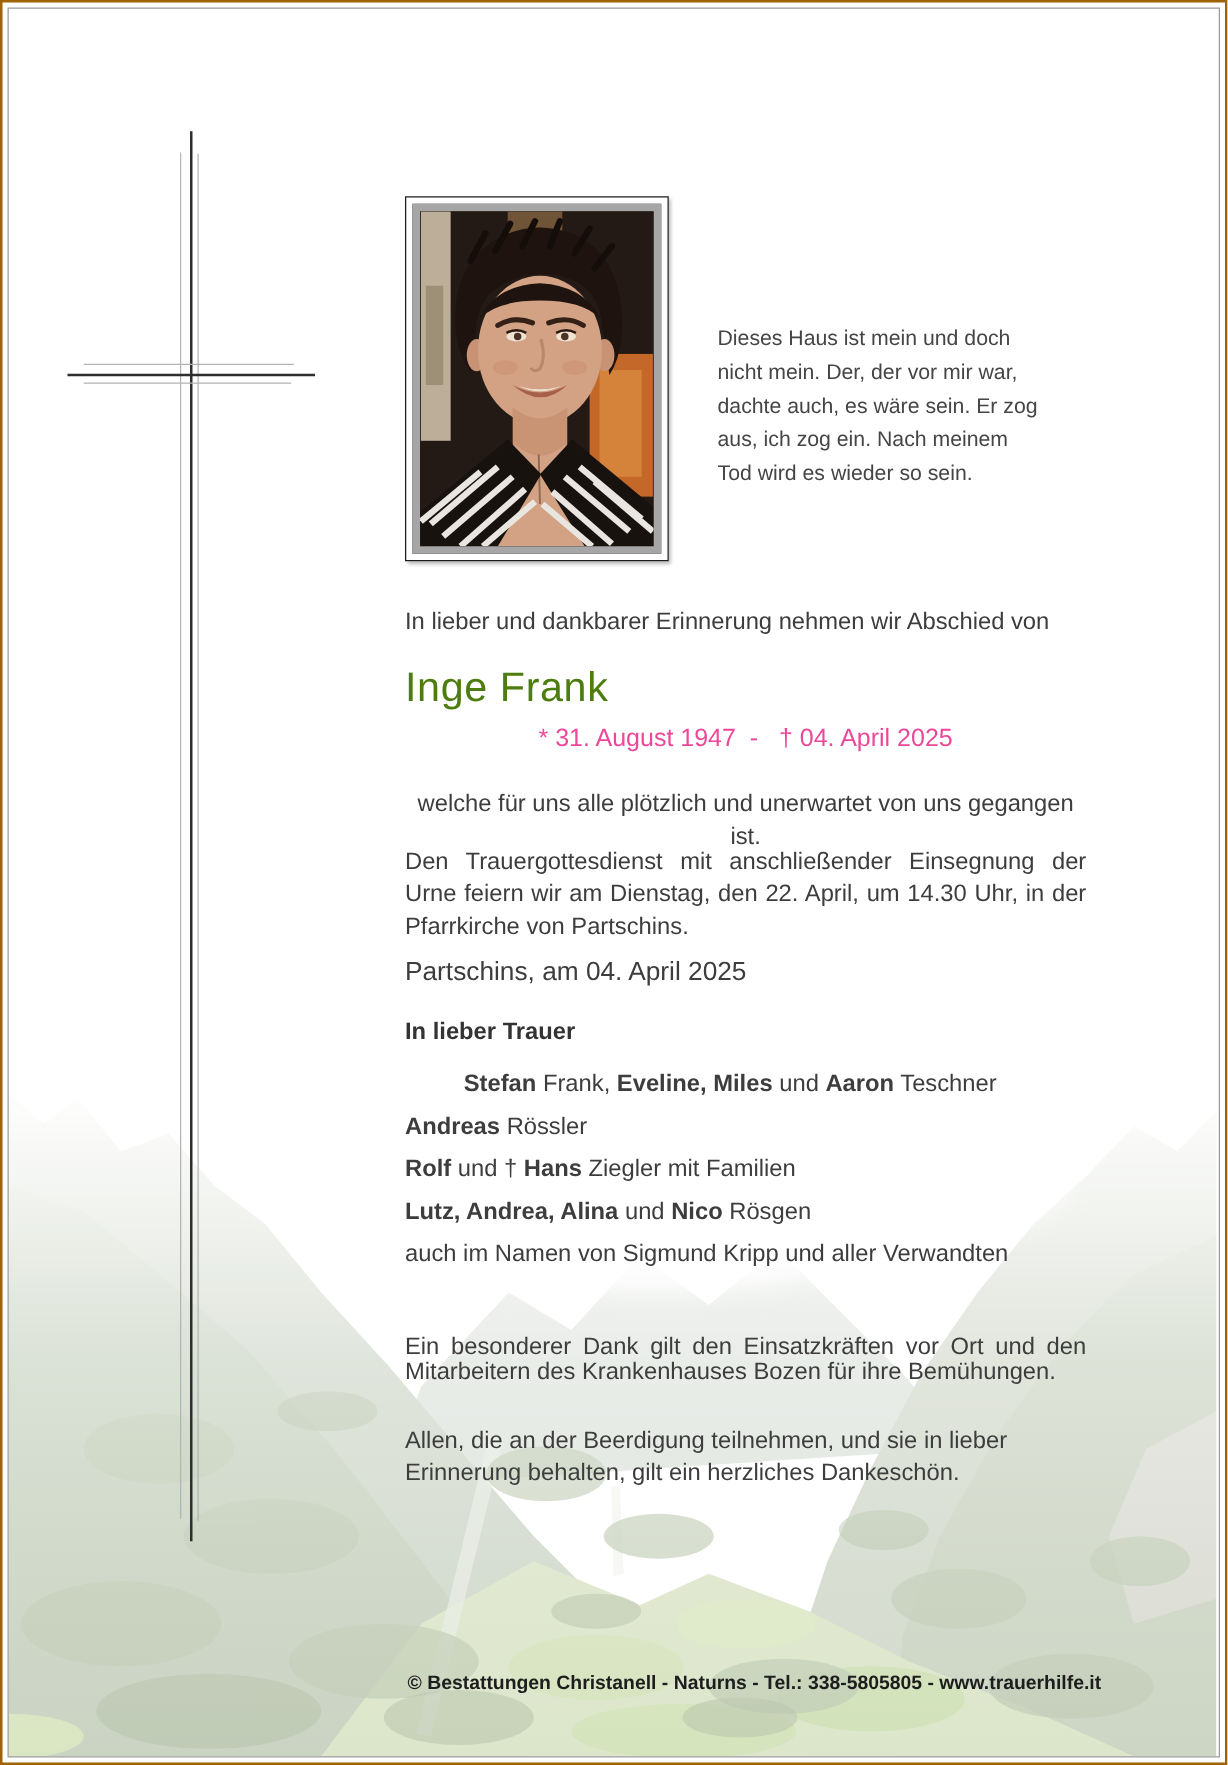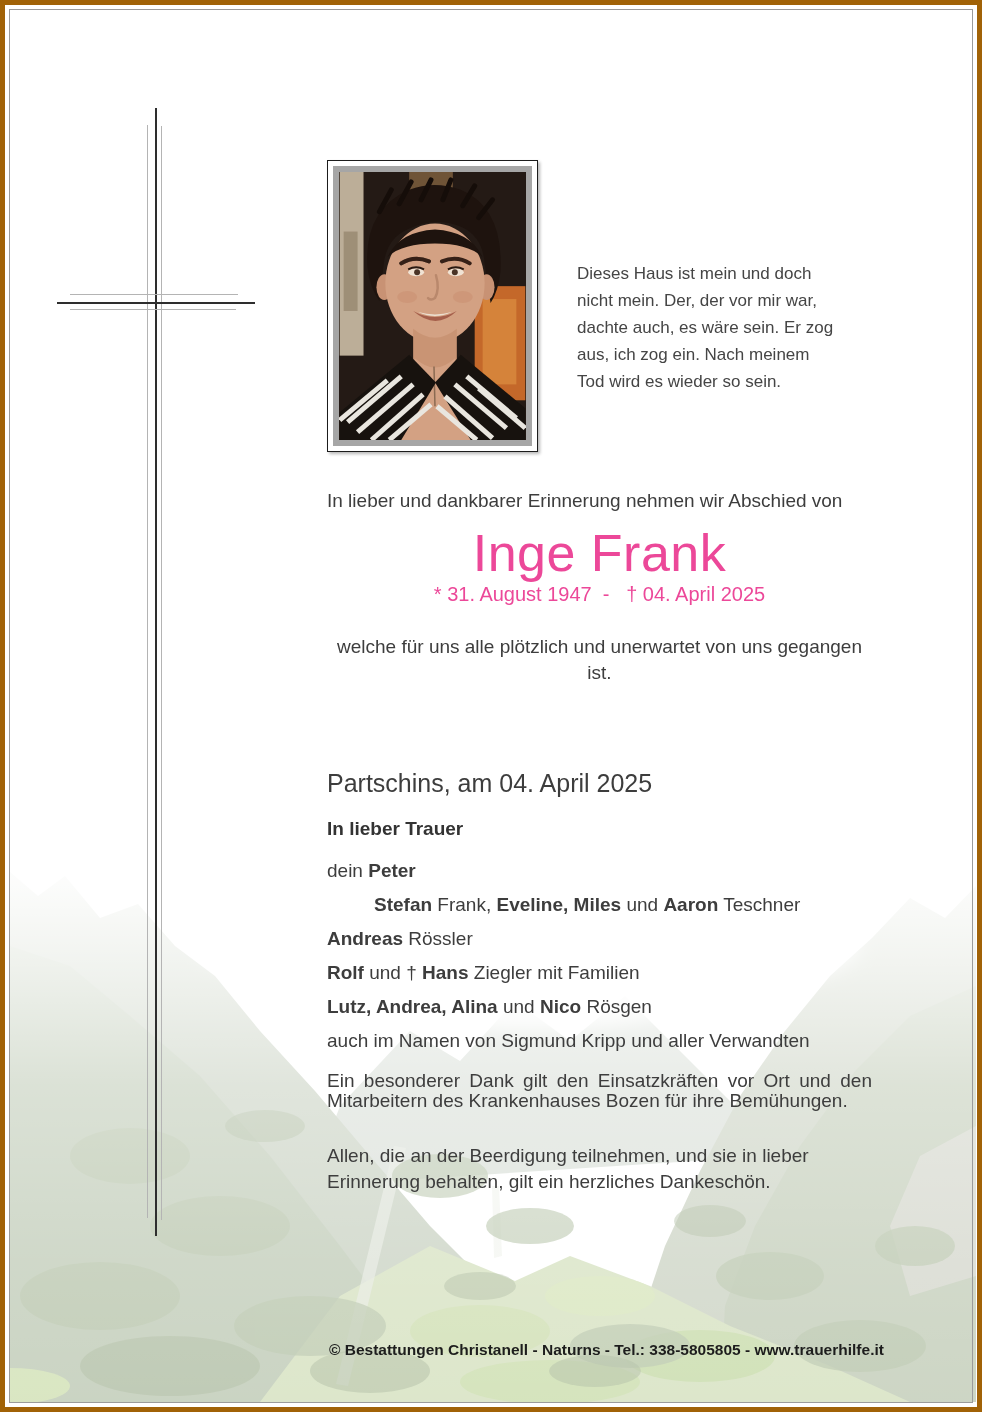--- a/index.html
+++ b/index.html
@@ -1,21 +1,21 @@
 <!DOCTYPE html>
 <html lang="de"><head>
 <meta charset="utf-8">
 <style>
   html,body{margin:0;padding:0;background:#e8e8e8;}
   .page{
     position:relative;
     width:982px;height:1412px;
     box-sizing:border-box;
     background:#ffffff;
-    border:5px solid #a16207;
+    border:2px solid #a16207;
     overflow:hidden;
     font-family:"Liberation Sans","DejaVu Sans",sans-serif;
     color:#3d3d3d;
   }
   .inner-frame{
     position:absolute;inset:4px;
     border:1px solid #9b9b9b;
     z-index:6;pointer-events:none;
   }
   
@@ -40,27 +40,27 @@
     border:6px solid #a6a6a6;overflow:hidden;background:#241a15;
   }
   .photo-mat svg{display:block;width:100%;height:100%;}
   
   .txt{position:absolute;z-index:3;}
   .poem{
     left:572px;top:255px;width:260px;
     font-size:17px;line-height:27px;color:#454545;white-space:pre-line;
   }
   .intro{left:322px;top:485px;width:545px;font-size:19px;}
-  .name {left:322px;top:524px;width:545px;text-align:center;
-         font-size:52px;line-height:48px;font-weight:400;color:#ec4899;letter-spacing:.5px;}
+  .name {left:322px;top:524px;width:545px;text-align:left;
+         font-size:33px;line-height:48px;font-weight:400;color:#4d7c0f;letter-spacing:.5px;}
   .dates{left:322px;top:578px;width:545px;text-align:center;
          font-size:20px;white-space:pre;color:#ec4899;}
   .p1   {left:322px;top:629px;width:545px;font-size:19px;line-height:26px;text-align:center;}
   .p2   {left:322px;top:675px;width:545px;font-size:19px;line-height:26px;text-align:justify;}
-  .place{left:322px;top:764px;width:545px;font-size:25px;}
+  .place{left:322px;top:764px;width:545px;font-size:21px;}
   .mourners{left:322px;top:813px;width:560px;font-size:19px;line-height:22px;}
   .mourners .hd{font-weight:700;margin-bottom:20px;color:#333;}
   .mourners .line{margin-bottom:12px;}
   .mourners .line span{color:#3d3d3d;}
   .thanks1{left:322px;top:1066px;width:545px;font-size:19px;line-height:20px;text-align:justify;}
   .thanks2{left:322px;top:1138px;width:548px;font-size:19px;line-height:26px;}
   .footer{left:324px;top:1336px;width:545px;font-size:15.5px;font-weight:700;color:#1d1d1d;
           text-align:center;white-space:nowrap;}
 </style>
 </head>
@@ -210,25 +210,25 @@
 
   <div class="txt poem">Dieses Haus ist mein und doch
 nicht mein. Der, der vor mir war,
 dachte auch, es wäre sein. Er zog
 aus, ich zog ein. Nach meinem
 Tod wird es wieder so sein.</div>
   <div class="txt intro">In lieber und dankbarer Erinnerung nehmen wir Abschied von</div>
   <div class="txt name">Inge Frank</div>
   <div class="txt dates">* 31. August 1947  -   † 04. April 2025</div>
   <div class="txt p1">welche für uns alle plötzlich und unerwartet von uns gegangen ist.</div>
+  <div class="txt p2">Den Trauergottesdienst mit anschließender Einsegnung der Urne feiern wir am Dienstag, den 22. April, um 14.30 Uhr, in der Pfarrkirche von Partschins.</div>
   <div class="txt place">Partschins, am 04. April 2025</div>
 
   <div class="txt mourners">
     <div class="hd">In lieber Trauer</div>
-    <div class="line"><span>dein </span><span style="font-weight: 700;">Peter</span></div>
     <div class="line"><span style="font-weight: 700; margin-left: 47px;">Stefan</span><span> Frank, </span><span style="font-weight: 700;">Eveline, Miles</span><span> und </span><span style="font-weight: 700;">Aaron</span><span> Teschner</span></div>
     <div class="line"><span style="font-weight: 700;">Andreas</span><span> Rössler</span></div>
     <div class="line"><span style="font-weight: 700;">Rolf</span><span> und † </span><span style="font-weight: 700;">Hans</span><span> Ziegler mit Familien</span></div>
     <div class="line"><span style="font-weight: 700;">Lutz, Andrea, Alina</span><span> und </span><span style="font-weight: 700;">Nico</span><span> Rösgen</span></div>
     <div class="line"><span>auch im Namen von Sigmund Kripp und aller Verwandten</span></div>
   </div>
 
   <div class="txt thanks1">Ein besonderer Dank gilt den Einsatzkräften vor Ort und den Mitarbeitern des Krankenhauses Bozen für ihre Bemühungen.</div>
   <div class="txt thanks2">Allen, die an der Beerdigung teilnehmen, und sie in lieber Erinnerung behalten, gilt ein herzliches Dankeschön.</div>
   <div class="txt footer">© Bestattungen Christanell - Naturns - Tel.: 338-5805805 - www.trauerhilfe.it</div>

